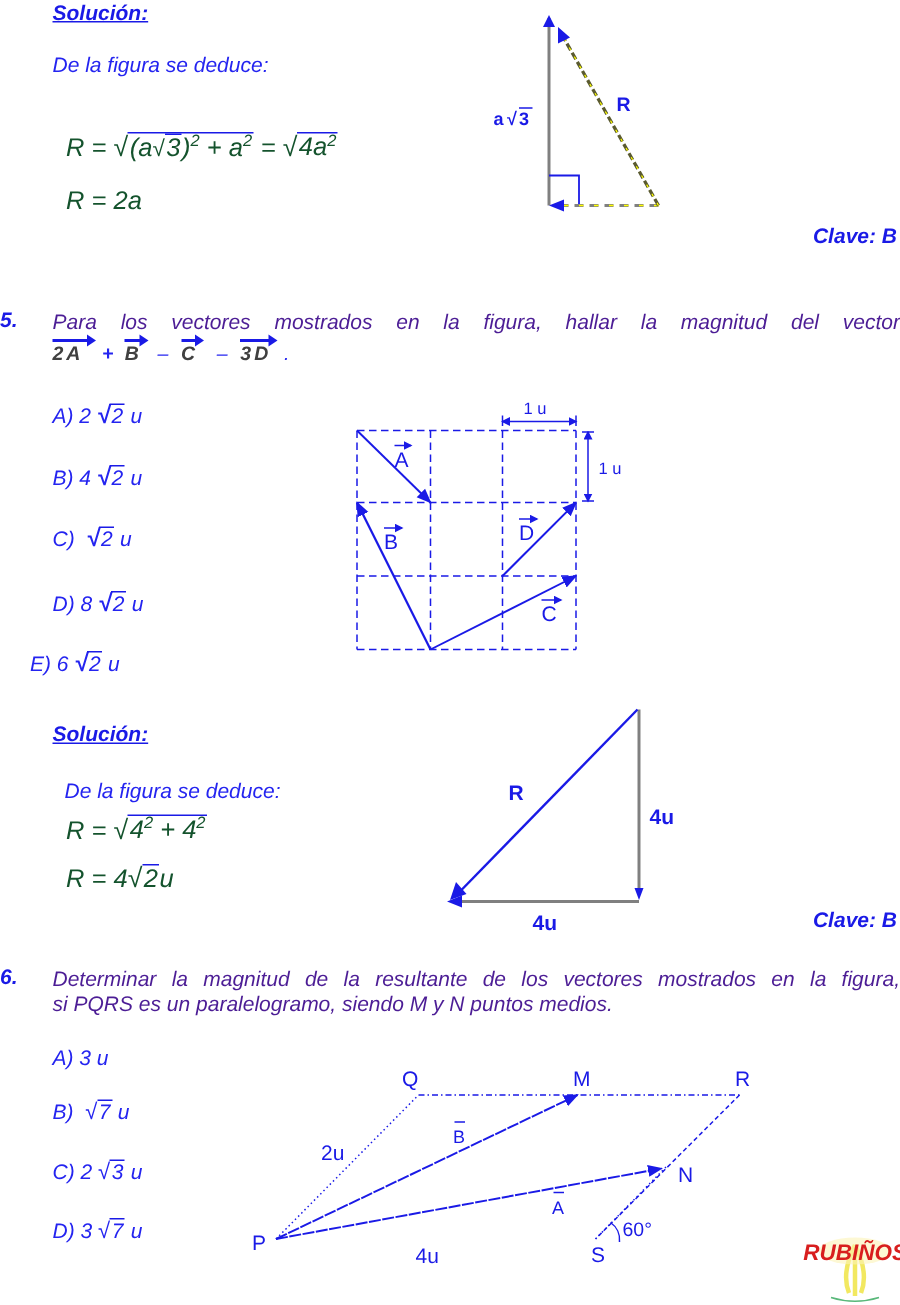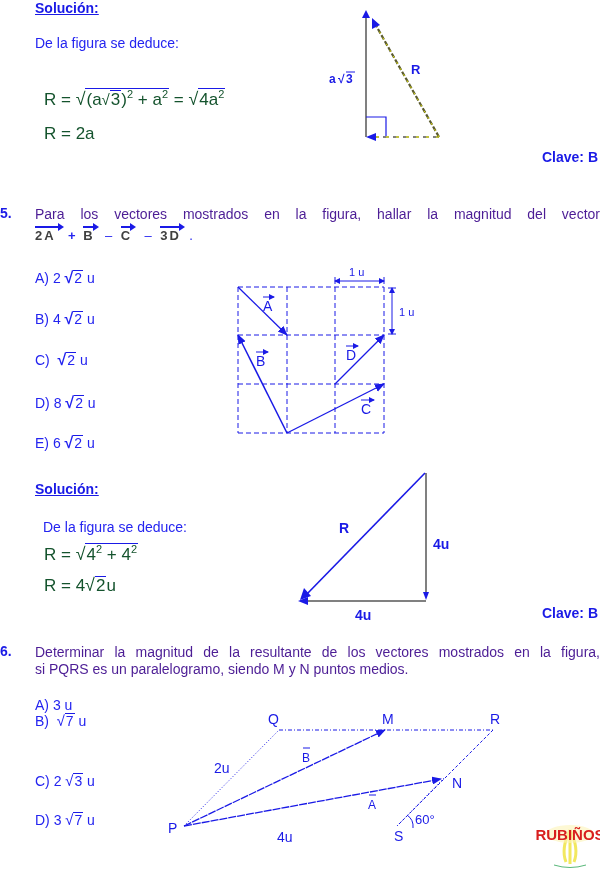--- a/index.html
+++ b/index.html
@@ -1,18 +1,18 @@
 <!DOCTYPE html>
 <html><head>
   <meta charset="utf-8">
   <style>
     html, body { margin:0; padding:0; background:#ffffff; }
     body { width:600px; height:870px; position:relative; overflow:hidden;
            font-family:"Liberation Sans", sans-serif; color:#1a1aff; }
-    .abs { position:absolute; }
+    .abs { position:absolute;font-style:italic; }
     .txt { font-size:14px; color:#2424f0; white-space:nowrap; }
     .heading { font-weight:bold; text-decoration:underline; font-size:14px; color:#1a1ae6; }
     .clave { font-weight:bold; font-size:14px; color:#1a1ae6;text-align:right; }
     .num { font-weight:bold; font-size:14px; color:#1a1ae6; }
     .question { font-size:14px; color:#4c1d95; text-align:justify; line-height:19px; }
     .eq { font-size:17px; color:#14532d; white-space:nowrap; }
     .opt { font-size:14px; color:#2424f0; white-space:nowrap; }
     .sqrt { display:inline-block; border-top:1px solid #1a1ae6; padding:0 1px; line-height:1.05; }
     .rad { font-size:1.05em; }
     .vec { display:inline-block; position:relative; font-weight:bold; font-size:13px; color:#404040; padding-top:4px; }
@@ -82,21 +82,21 @@
 </div>
 <div class="abs opt" style="left:35px;top:310px;">
   <span>B)</span> <span>4</span> <b class="rad" style="font-size:16px">√</b><span class="sqrt">2</span> <span>u</span>
 </div>
 <div class="abs opt" style="left:35px;top:351px;">
   <span>C)</span>&nbsp; <b class="rad" style="font-size:16px">√</b><span class="sqrt">2</span> <span>u</span>
 </div>
 <div class="abs opt" style="left:35px;top:394px;">
   <span>D)</span> <span>8</span> <b class="rad" style="font-size:16px">√</b><span class="sqrt">2</span> <span>u</span>
 </div>
-<div class="abs opt" style="left:35px;top:434px;text-align:center;">
+<div class="abs opt" style="left:20px;top:434px;text-align:center;">
   <span>E)</span> <span>6</span> <b class="rad" style="font-size:16px">√</b><span class="sqrt">2</span> <span>u</span>
 </div>
 
 <svg style="left:0;top:0;" width="600" height="460">
   <defs>
     <marker id="ah5" markerWidth="10" markerHeight="10" refX="9" refY="5" orient="auto" markerUnits="userSpaceOnUse">
       <path d="M0,1 L10,5 L0,9 z" fill="#1a1ae6"></path>
     </marker>
     <marker id="ahS" markerWidth="6" markerHeight="6" refX="5" refY="3" orient="auto" markerUnits="userSpaceOnUse">
       <path d="M0,0 L6,3 L0,6 z" fill="#1a1ae6"></path>
@@ -165,21 +165,21 @@
 
 <div class="abs clave" style="right:2px;top:605px;">Clave: B</div>
 
 <div class="abs num" style="left:0px;top:643px;">6.</div>
 <div class="abs question" style="left:35px;top:643px;width:565px;text-align-last:justify;">Determinar la magnitud de la resultante de los vectores mostrados en la figura,</div>
 <div class="abs question" style="left:35px;top:660px;width:565px;">si PQRS es un paralelogramo, siendo M y N puntos medios.</div>
 
 <div class="abs opt" style="left:35px;top:697px;">
   <span>A)</span> <span>3</span> <span>u</span>
 </div>
-<div class="abs opt" style="left:35px;top:713px;">
+<div class="abs opt" style="left:35px;top:733px;">
   <span>B)</span>&nbsp; <span class="rad">√</span><span class="sqrt">7</span> <span>u</span>
 </div>
 <div class="abs opt" style="left:35px;top:773px;">
   <span>C)</span> <span>2</span> <span class="rad">√</span><span class="sqrt">3</span> <span>u</span>
 </div>
 <div class="abs opt" style="left:35px;top:812px;">
   <span>D)</span> <span>3</span> <span class="rad">√</span><span class="sqrt">7</span> <span>u</span>
 </div>
 <div class="abs opt" style="left:35px;top:852px;margin-top:36px;">
   <span>E)</span> <span>2</span> <span class="rad">√</span><span class="sqrt">7</span> <span>u</span>

